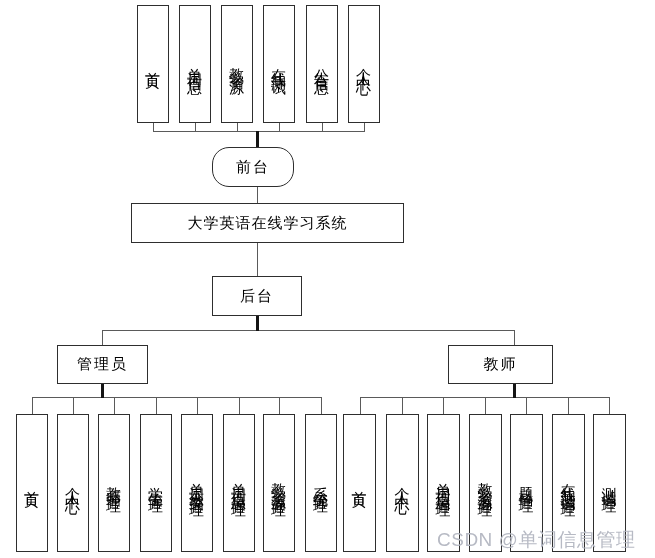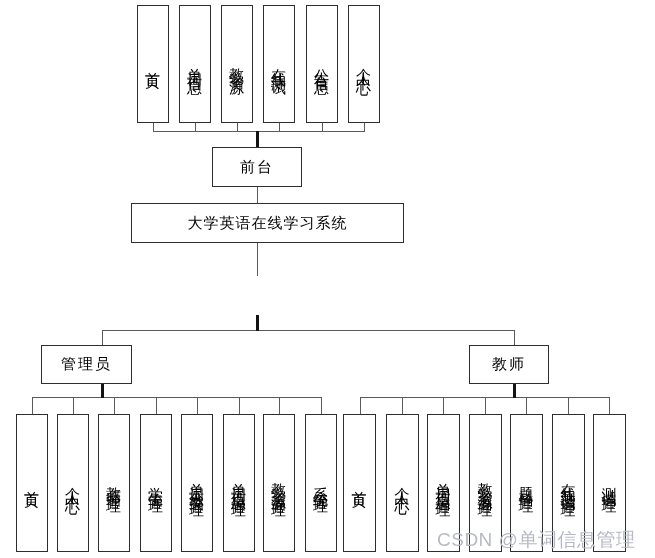--- a/index.html
+++ b/index.html
@@ -111,33 +111,36 @@
   <div class="node vert" style="left:263px;top:5px;width:32px;height:118px;">
       <span>在线测试</span>
     </div>
   <div class="node vert" style="left:306px;top:5px;width:32px;height:118px;">
       <span>公告信息</span>
     </div>
   <div class="node vert" style="left:348px;top:5px;width:32px;height:118px;">
       <span>个人中心</span>
     </div>
 
-  <div class="node horiz" style="left:212px;top:147px;width:90px;height:40px;">
+  <div class="node horiz" style="left:212px;top:147px;width:82px;height:40px;border-radius:17px;">
       <span>前台</span>
     </div>
 
   <div class="node horiz title" style="left:131px;top:203px;width:273px;height:40px;">
       <span>大学英语在线学习系统</span>
     </div>
 
+  <div class="node horiz" style="left:212px;top:276px;width:90px;height:40px;">
+      <span>后台</span>
+    </div>
 
-  <div class="node horiz" style="left:41px;top:345px;width:91px;height:39px;">
+  <div class="node horiz" style="left:57px;top:345px;width:91px;height:39px;">
       <span>管理员</span>
     </div>
-  <div class="node horiz" style="left:469px;top:345px;width:80px;height:39px;">
+  <div class="node horiz" style="left:448px;top:345px;width:105px;height:39px;">
       <span>教师</span>
     </div>
 
   <div class="node vert" style="left:16px;top:414px;width:32px;height:138px;">
       <span>首页</span>
     </div>
   <div class="node vert" style="left:57px;top:414px;width:32px;height:138px;">
       <span>个人中心</span>
     </div>
   <div class="node vert" style="left:98px;top:414px;width:32px;height:138px;">

